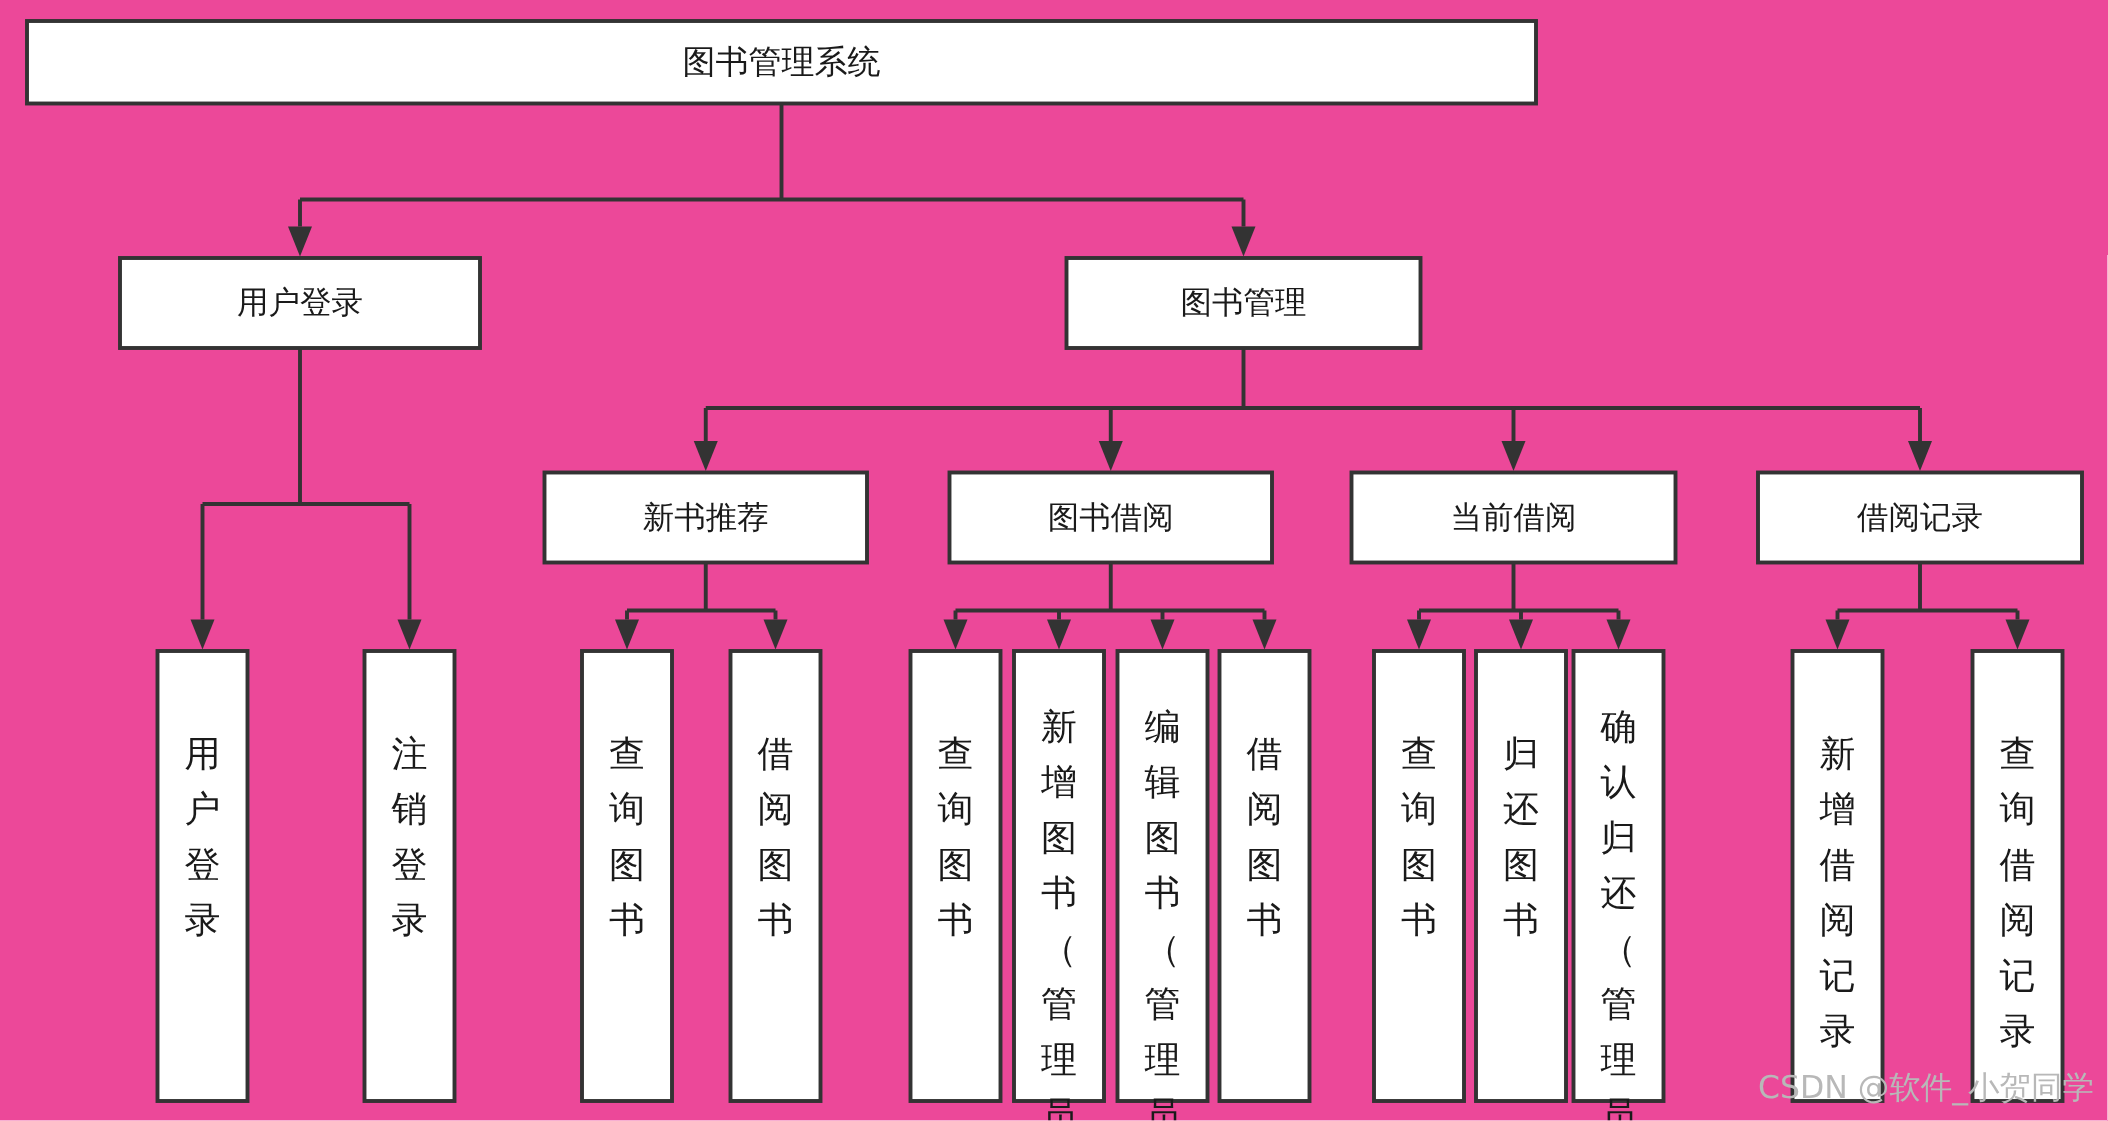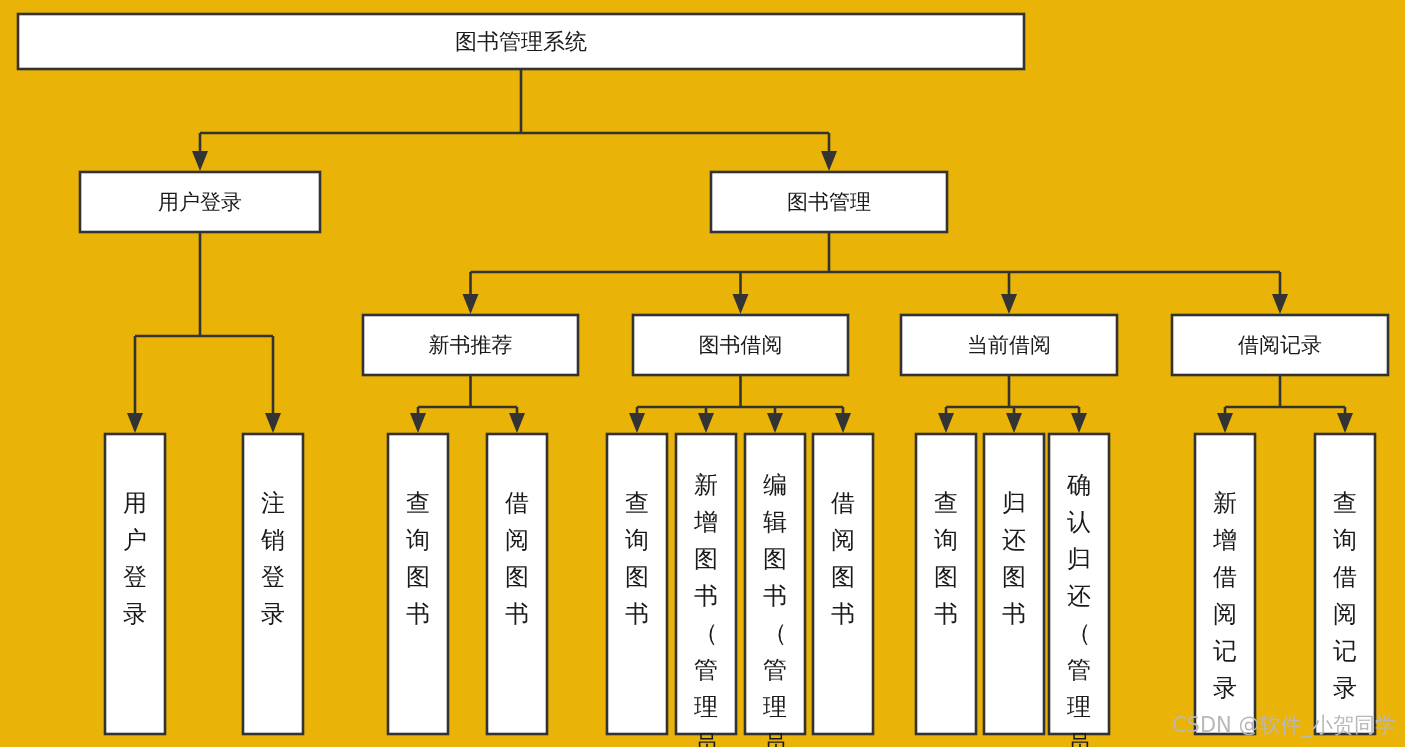--- a/index.html
+++ b/index.html
@@ -8,21 +8,21 @@
     padding: 0;
     background: #ffffff;
   }
   body {
     font-family: "DejaVu Sans", "Liberation Sans", sans-serif;
   }
   #diagram-root {
     position: relative;
     width: 1405px;
     height: 747px;
-    background: #eab308;
+    background: #ec4899;
     overflow: hidden;
   }
   svg#tree-svg {
     position: absolute;
     left: 0;
     top: 0;
     width: 1405px;
     height: 747px;
     display: block;
   }

